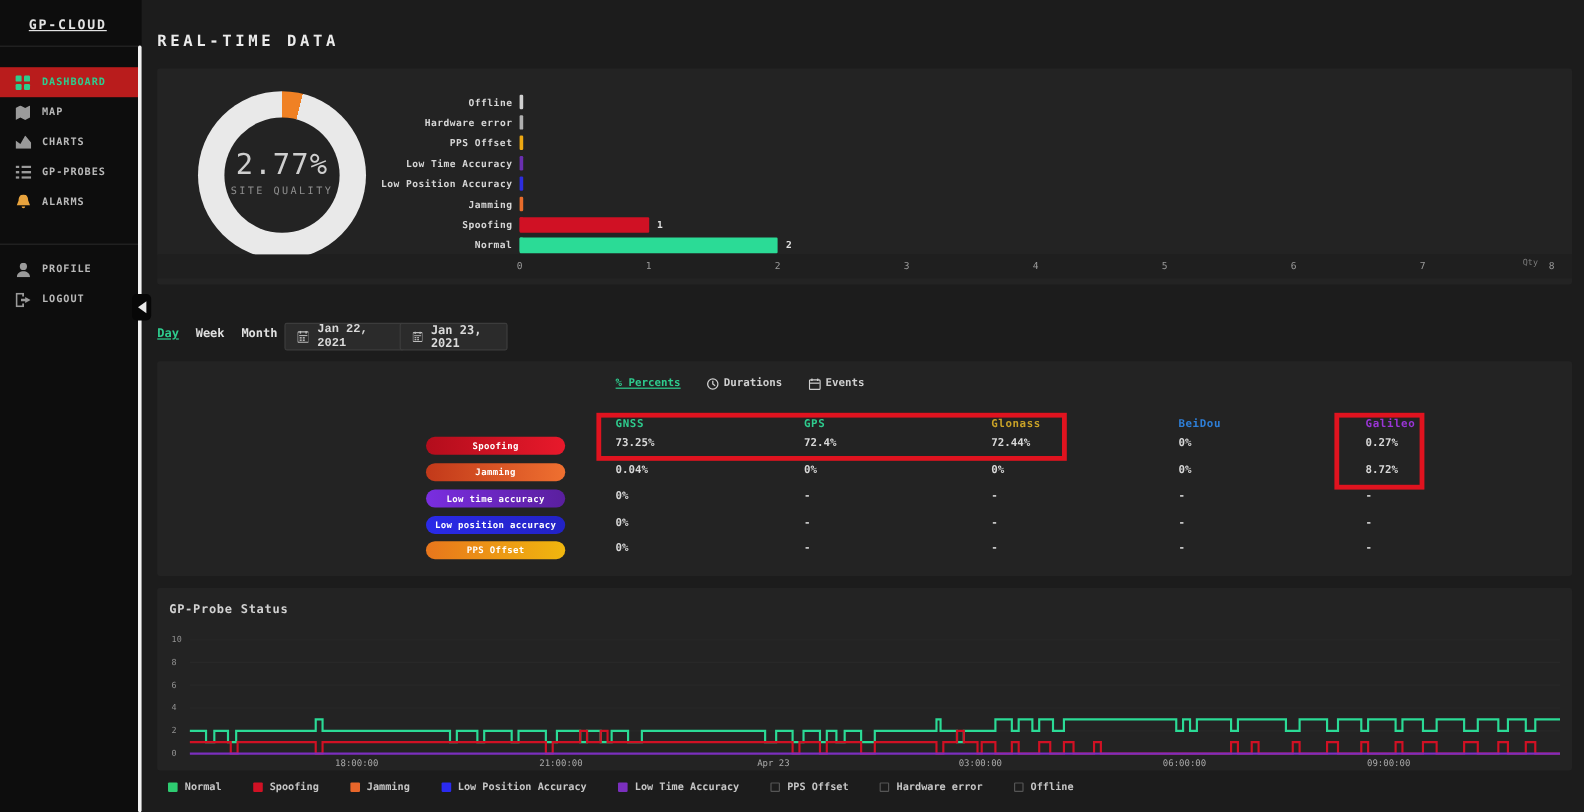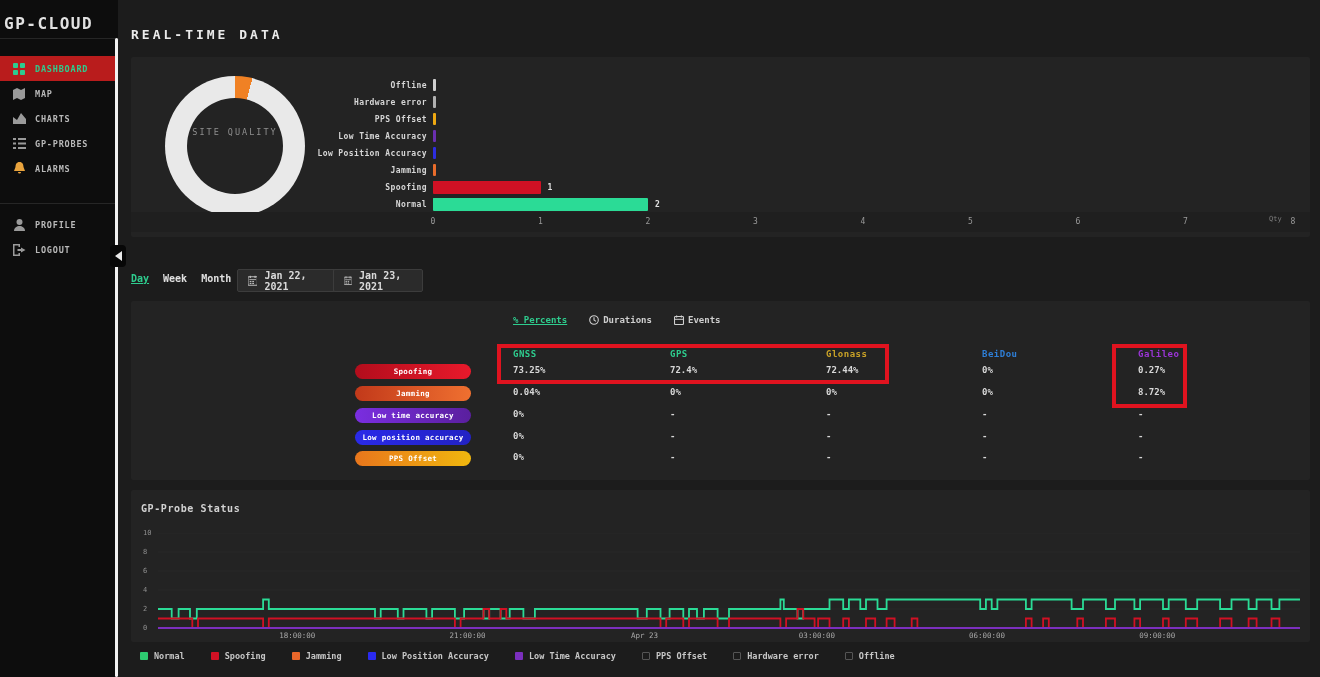--- a/index.html
+++ b/index.html
@@ -2,21 +2,21 @@
 <html><head>
 <meta charset="utf-8">
 <style>
   * { margin:0; padding:0; box-sizing:border-box; }
   html,body { width:1320px; height:677px; background:#1b1b1b; overflow:hidden;
     font-family:"DejaVu Sans Mono","Liberation Mono",monospace; }
   #app { position:relative; width:1320px; height:677px; background:#1c1c1c; }
 
   
   .sidebar { position:absolute; left:0; top:0; width:118px; height:677px; background:#0d0d0d; }
-  .brand { padding:14px 0 0 4px; font-size:16px; font-weight:bold; letter-spacing:1.5px; color:#e2e2e2; }
+  .brand { padding:14px 0 0 24px; font-size:11px; font-weight:bold; letter-spacing:1.5px; color:#e2e2e2;text-decoration:underline; }
   .side-divider { position:absolute; left:0; width:118px; height:1px; background:#262626; }
   .nav { position:absolute; left:0; top:56px; width:116px; }
   .nav-item { display:flex; align-items:center; gap:9px; height:25px; padding-left:12px;
     color:#b9b9b9; font-size:8.5px; font-weight:bold; letter-spacing:0.8px; cursor:pointer; }
   .nav-item.active { background:#b91c1c; color:#2ecc8e; }
   .nav-item .ico { width:14px; height:14px; display:flex; align-items:center; justify-content:center; }
   .nav-bottom { position:absolute; left:0; top:212px; width:116px; }
   .grid-ico { display:grid; grid-template-columns:5px 5px; grid-template-rows:5px 5px; gap:2px; }
   .grid-ico i { background:#2ecc8e; border-radius:1px; }
   .sidebar-scroll { position:absolute; left:115px; top:38px; width:3px; height:639px; background:#f2f2f2; border-radius:2px; }
@@ -62,21 +62,21 @@
   .qty-label { position:absolute; top:3px; font-size:7px; color:#7d7d7d; }
 
   
   .period-tabs { position:absolute; left:131px; top:273px; display:flex; gap:14px;
     font-size:10px; font-weight:bold; color:#e0e0e0; }
   .period-tab { cursor:pointer; padding-bottom:2px; }
   .period-tab.active { color:#2ecc8e; text-decoration:underline; }
   .datebox { position:absolute; top:269px; height:23px; background:#2b2b2b; border:1px solid #3c3c3c;
     border-radius:2px; display:flex; align-items:center; gap:7px; padding:0 10px; color:#dadada;
     font-size:10px; font-weight:bold; cursor:pointer; }
-  #datebox-from { left:237px; width:100px; }
+  #datebox-from { left:237px; width:100px;font-family:Liberation Mono, monospace; }
   #datebox-to { left:333px; width:90px; }
 
   
   .mid-tabs { position:absolute; left:382px; top:14px; display:flex; gap:22px; font-size:9px;
     font-weight:bold; color:#cfcfcf; }
   .mid-tab { display:flex; align-items:center; gap:4px; cursor:pointer; }
   .mid-tab.active { color:#2ecc8e; text-decoration:underline; }
   .pill { position:absolute; left:224px; width:116px; height:15px; border-radius:8px;
     display:flex; align-items:center; justify-content:center; font-size:7.5px; font-weight:bold;
     color:#fff; letter-spacing:0.3px; }
@@ -186,20 +186,21 @@
   </div>
   <div class="collapse-tab">
     <span class="collapse-arrow"></span>
   </div>
 
   <div class="page-title">REAL-TIME DATA</div>
 
   <div class="panel" id="panel-top">
     <div class="donut" id="donut-site" style="background: conic-gradient(rgb(240, 129, 36) 0deg, rgb(240, 129, 36) 3.9888%, rgb(233, 233, 233) 3.9888%, rgb(233, 233, 233) 100%);">
       <div class="donut-center">
+        <div class="donut-value">2.77%</div>
         <div class="donut-caption">SITE QUALITY</div>
       </div>
     </div>
     <div id="barchart">
         <div class="bar-row" style="top: 21px; width: 1179px;">
           <span class="bar-label" style="right: 883px;">Offline</span>
           <span class="bar-tick" style="background: rgb(208, 208, 208); left: 302px;"></span>
         </div>
         <div class="bar-row" style="top: 38px; width: 1179px;">
           <span class="bar-label" style="right: 883px;">Hardware error</span>

